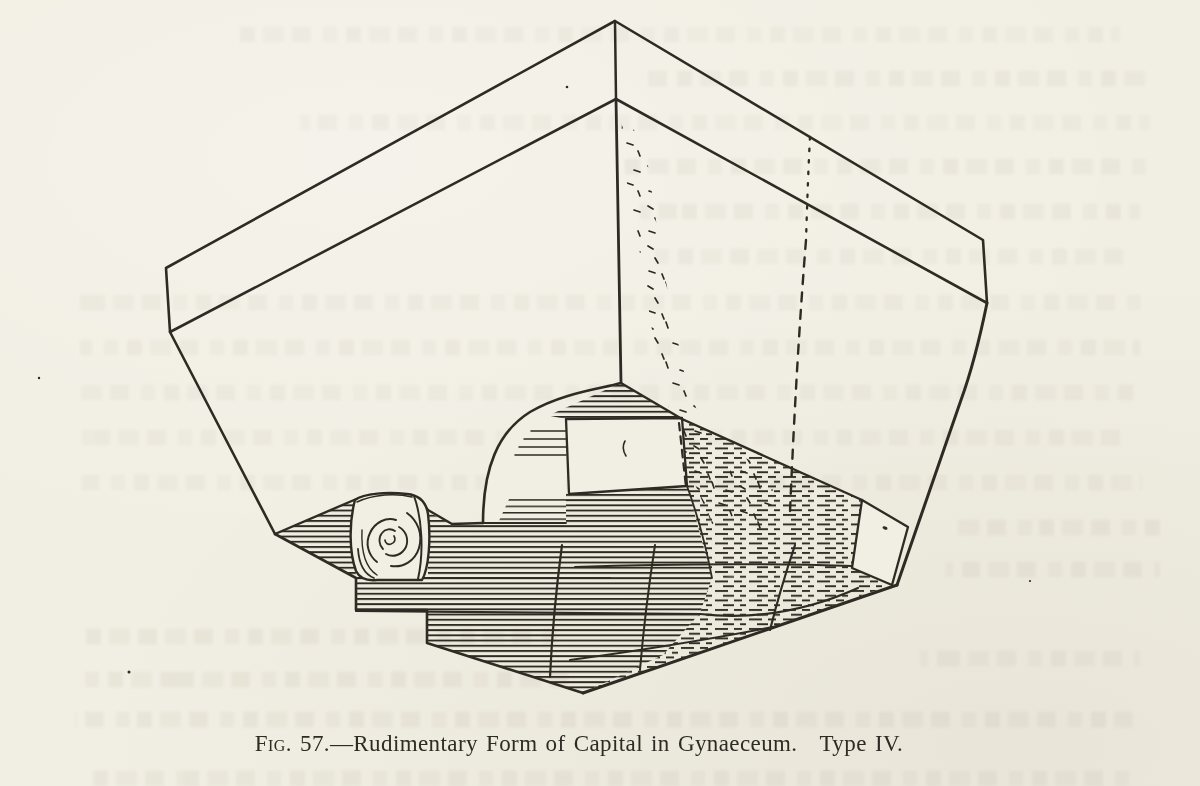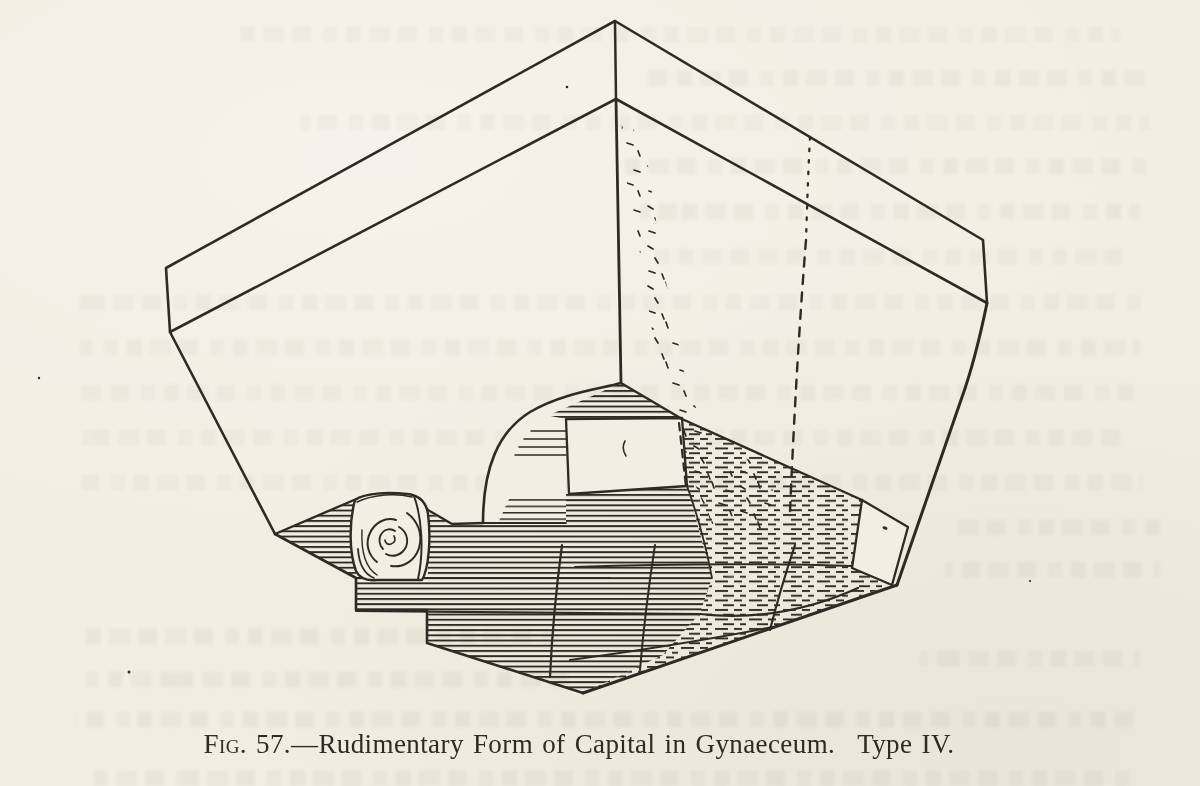--- a/index.html
+++ b/index.html
@@ -23,21 +23,21 @@
       rgba(118,113,88,.42) 23px 44px, rgba(118,113,88,0) 44px 52px,
       rgba(118,113,88,.50) 52px 71px, rgba(118,113,88,0) 71px 83px,
       rgba(118,113,88,.40) 83px 97px, rgba(118,113,88,0) 97px 106px);
     pointer-events:none;
   }
   #engraving{position:absolute;left:0;top:0;}
   .caption{
     position:absolute;
     left:0; right:42px; top:727px;
     text-align:center;
-    font-size:27px;
+    font-size:23px;
     line-height:34px;
     color:#2e2b24;
     letter-spacing:.4px;
     word-spacing:2px;
   }
   .caption .fig{font-variant:small-caps;}
   .caption .type{margin-left:22px;}
 </style>
 </head>
 <body>

